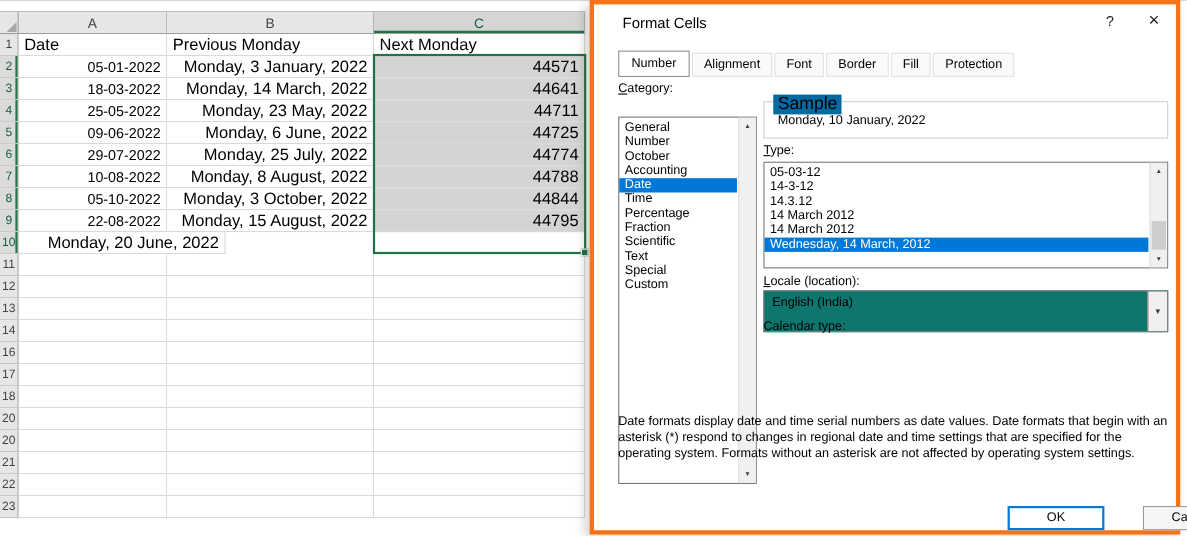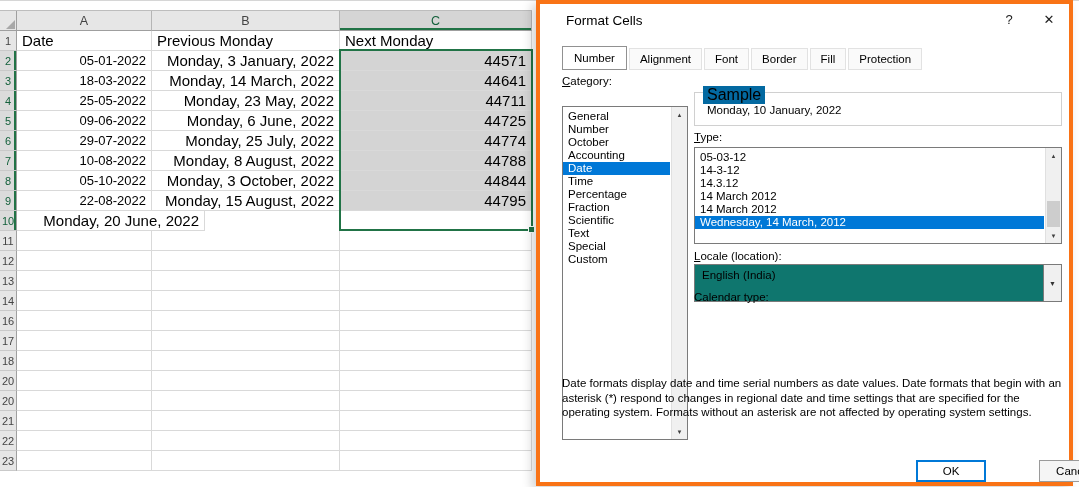--- a/index.html
+++ b/index.html
@@ -53,21 +53,21 @@
   .scroll-up{top:0;} .scroll-down{bottom:0;}
   .scroll-thumb{position:absolute;left:1px;right:1px;background:#cdcdcd;}
   .groupbox{position:absolute;border:1px solid #d0d0d0;}
   .groupbox .legend{position:absolute;top:-7px;left:8px;background:#0369a1;padding:0 4px;font-size:16px;}
   .sample-value{position:absolute;left:12px;top:11px;font-size:11.5px;white-space:nowrap;}
   .combo{position:absolute;height:38px;background:#0f766e;border:1px solid #7a7a7a;font-size:11.5px;}
   .combo-value{position:absolute;left:7px;top:0;line-height:20px;white-space:nowrap;}
   .combo-btn{position:absolute;right:0;top:0;bottom:0;width:18px;background:#f0f0f0;border-left:1px solid #7a7a7a;
     display:flex;align-items:center;justify-content:center;font-size:7px;color:#333;}
   .desc{position:absolute;left:22px;top:372px;width:500px;font-size:11.5px;line-height:14.5px;}
-  .btn{position:absolute;top:456px;width:70px;height:22px;display:flex;align-items:center;justify-content:center;font-size:11.5px;cursor:default;}
+  .btn{position:absolute;top:456px;width:88px;height:22px;display:flex;align-items:center;justify-content:center;font-size:11.5px;cursor:default;}
   .btn-ok{left:376px;background:#fff;border:2px solid #0078d7;}
   .btn-cancel{left:460px;background:#f5f5f5;border:1px solid #9a9a9a;margin-left:39px;}
 </style>
 </head>
 <body>
 
 <div class="top-edge"></div>
 
 <div class="sheet">
   <div class="hdr-row">

